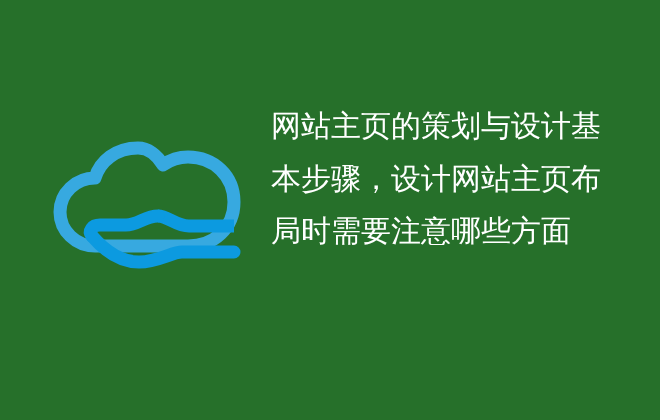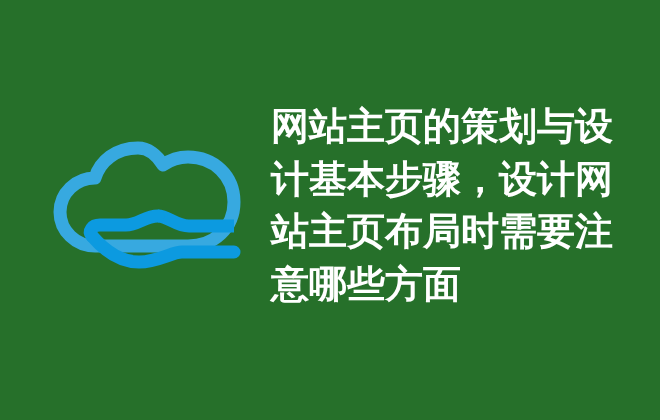--- a/index.html
+++ b/index.html
@@ -40,22 +40,22 @@
     position: absolute;
     left: 271px;
     top: 100px;
     width: 345px;
   }
   .title-text {
     margin: 0;
     padding: 0;
     color: #ffffff;
     font-family: "Liberation Sans", "DejaVu Sans", sans-serif;
-    font-weight: bold;
-    font-size: 38px;
+    font-weight: normal;
+    font-size: 30px;
     line-height: 52.5px;
     letter-spacing: 0px;
     text-align: left;
     word-break: break-all;
     white-space: normal;
   }
 </style>
 </head>
 <body>
 

